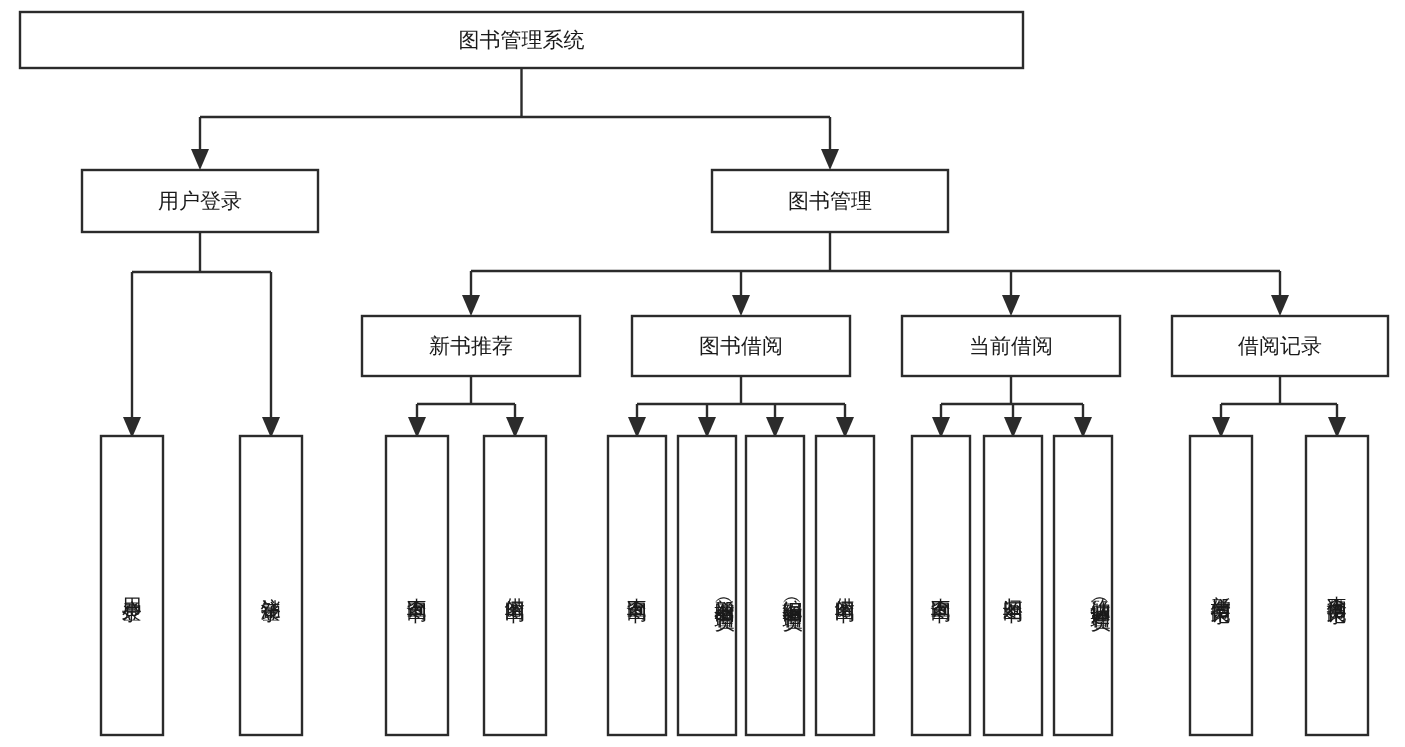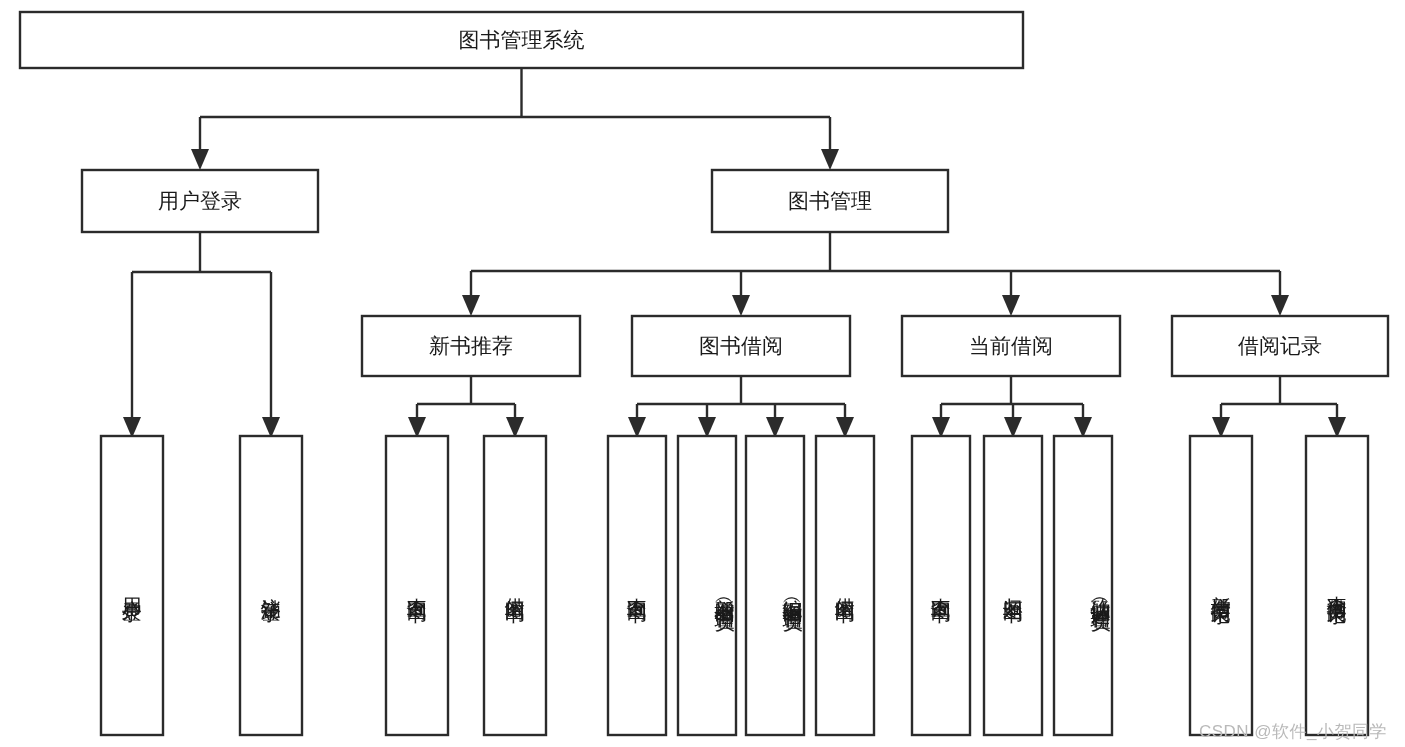--- a/index.html
+++ b/index.html
@@ -238,15 +238,14 @@
   <div class="leaf-label" style="left:608px; top:436px; width:58px; height:299px;">查询图书</div>
   <div class="leaf-label" style="left:678px; top:436px; width:58px; height:299px; align-items:flex-start; padding-top:12px; box-sizing:border-box;">新增图书（管理员）</div>
   <div class="leaf-label" style="left:746px; top:436px; width:58px; height:299px; align-items:flex-start; padding-top:12px; box-sizing:border-box;">编辑图书（管理员）</div>
   <div class="leaf-label" style="left:816px; top:436px; width:58px; height:299px;">借阅图书</div>
   <div class="leaf-label" style="left:912px; top:436px; width:58px; height:299px;">查询图书</div>
   <div class="leaf-label" style="left:984px; top:436px; width:58px; height:299px;">归还图书</div>
   <div class="leaf-label" style="left:1054px; top:436px; width:58px; height:299px; align-items:flex-start; padding-top:12px; box-sizing:border-box;">确认归还（管理员）</div>
   <div class="leaf-label" style="left:1190px; top:436px; width:62px; height:299px;">新增借阅记录</div>
   <div class="leaf-label" style="left:1306px; top:436px; width:62px; height:299px;">查询借阅记录</div>
 
-  <div class="watermark">CSDN @软件_小贺同学</div>
 
 </div>
 
 </body></html>

